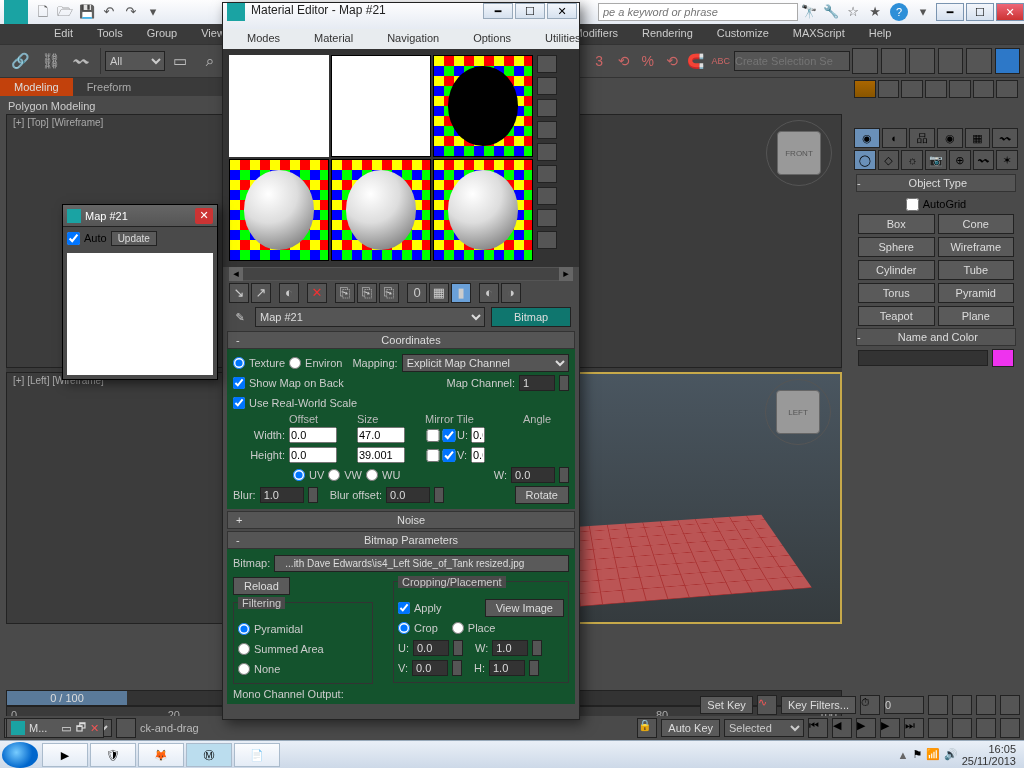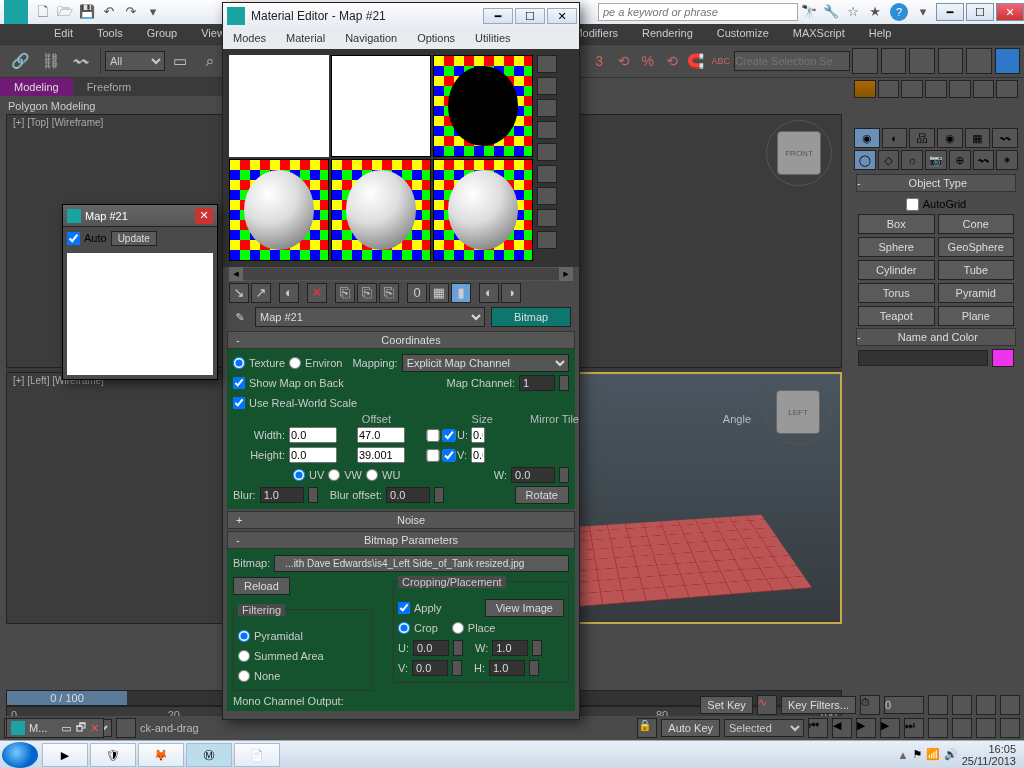--- a/index.html
+++ b/index.html
@@ -22,21 +22,21 @@
 
 .tbar { position:absolute; top:44px; left:0; right:0; height:34px; background:#4a4a4a; border-top:1px solid #333;border-bottom:1px solid #333;display:flex;align-items:center;padding:0 6px;}
 .tbar .ic{width:26px;height:26px;margin:0 2px;cursor:pointer;color:#bbb;text-align:center;line-height:26px;font-size:15px;}
 .tbar select{background:#555;color:#ccc;border:1px solid #222;height:20px;width:60px;}
 .tbar .sep{width:1px;height:26px;background:#333;margin:0 4px;}
 
 
 .ribbon { position:absolute; top:78px; left:0; width:222px; height:36px; background:#3a3a3a;}
 .ribbon .tabs{display:flex;}
 .ribbon .tab{padding:3px 14px;color:#aaa;}
-.ribbon .tab.act{background:#701a75;color:#ddd;}
+.ribbon .tab.act{background:#c2410c;color:#ddd;}
 .ribbon .lab{padding:4px 8px;color:#ccc;background:#4a4a4a;}
 
 
 .viewports{position:absolute;top:114px;left:6px;width:836px;height:510px;background:#3a3a3a;}
 .vp{position:absolute;background:#3c3c3c;border:1px solid #222;}
 .vp.tl{left:0;top:0;width:416px;height:254px;}
 .vp.tr{left:420px;top:0;width:416px;height:254px;}
 .vp.bl{left:0;top:258px;width:416px;height:252px;}
 .vp.br{left:420px;top:258px;width:416px;height:252px;background:linear-gradient(#4a5660,#353b3e);border:2px solid #c7a94a;}
 .vp .lab{position:absolute;top:2px;left:6px;color:#aaa;font-size:10px;}
@@ -45,27 +45,27 @@
     repeating-linear-gradient(90deg,#a33 0,#a33 1px,transparent 1px,transparent 22px),
     repeating-linear-gradient(0deg,#a33 0,#a33 1px,transparent 1px,transparent 22px),
     #b55;
   transform:perspective(600px) rotateX(55deg) rotateZ(-8deg);
   transform-origin:center bottom;}
 .vp.tr .cube,.vp.br .cube{position:absolute;top:16px;right:20px;width:44px;height:44px;background:#999;border:1px solid #666;border-radius:4px;color:#555;text-align:center;line-height:44px;font-size:8px;}
 .vp.tr .cube::after,.vp.br .cube::after{content:"";position:absolute;inset:-12px;border:1px solid #555;border-radius:50%;}
 
 
 .mateditor{position:absolute;top:2px;left:222px;width:358px;height:718px;background:#4a4a4a;border:1px solid #222;box-shadow:4px 4px 12px rgba(0,0,0,.5);z-index:50;}
-.mateditor .titlebar{height:26px;background:linear-gradient(#fdfdfe,#e6ebf3);display:flex;align-items:center;padding-left:4px;}
+.mateditor .titlebar{height:26px;background:linear-gradient(#fdfdfe,#e6ebf3);display:flex;align-items:flex-start;padding-left:4px;}
 .mateditor .titlebar .logo{width:18px;height:18px;background:#1aa3a3;margin-right:6px;}
 .mateditor .titlebar .t{color:#222;font-size:12px;}
 .mateditor .titlebar .gap{flex:1;}
 .mateditor .titlebar .wb{width:30px;height:16px;border:1px solid #9ab;background:linear-gradient(#f3f6fb,#d6e1ef);text-align:center;line-height:14px;margin-right:2px;font-size:11px;}
 .mateditor .mmenu{display:flex;background:#e8ecef;height:20px;}
-.mateditor .mmenu span{padding:3px 10px;color:#333;cursor:pointer;}
+.mateditor .mmenu span{padding:3px 10px;color:#333;cursor:pointer;margin-left:14px;}
 .mateditor .slots{position:relative;height:218px;background:#333;padding:6px;display:flex;}
 .slotgrid{display:grid;grid-template-columns:repeat(3,1fr);grid-template-rows:repeat(2,1fr);gap:2px;width:304px;height:206px;}
 .slot{background:#bbb;border:1px solid #000;position:relative;overflow:hidden;}
 .slot.active{border:2px solid #fff;}
 .slot .checker{position:absolute;inset:0;background:
   repeating-conic-gradient(from 0deg,#f00 0 90deg,#0f0 0 180deg,#00f 0 270deg,#ff0 0 360deg);
   background-size:20px 20px;}
 .slot .ball{position:absolute;left:14%;top:10%;width:72%;height:80%;border-radius:50%;background:radial-gradient(circle at 35% 30%,#fff,#ddd 40%,#888 80%);}
 .slot.w{background:#fff;}
 .slot.tank{background:#fff;}
@@ -92,21 +92,21 @@
 
 .rollbody{margin:0 4px;background:#14532d;padding:4px 6px;color:#ccc;}
 .row{display:flex;align-items:center;height:20px;gap:4px;}
 .row label{color:#ccc;}
 .row input[type=text]{background:#333;color:#ddd;border:1px solid #222;height:16px;width:44px;padding-left:3px;}
 .row .spin{width:10px;height:16px;background:#555;border:1px solid #222;}
 .row select{background:#555;color:#ddd;border:1px solid #222;height:18px;}
 .row input[type=checkbox]{width:12px;height:12px;}
 .row input[type=radio]{width:12px;height:12px;}
 .btn{background:#5a5a5a;border:1px solid #222;color:#ddd;padding:2px 10px;cursor:pointer;}
-.colcap{display:grid;grid-template-columns:56px 68px 68px 52px 46px 58px;font-size:10px;color:#bbb;text-align:right;gap:34px;}
+.colcap{display:grid;grid-template-columns:56px 68px 68px 52px 46px 58px;font-size:10px;color:#bbb;text-align:left;}
 .grprow{display:grid;grid-template-columns:56px 48px 12px 8px 48px 12px 8px 16px 16px 14px 14px 48px 12px;align-items:center;height:20px;gap:0;}
 .grprow label{text-align:right;padding-right:4px;}
 
 .fieldset{border:1px solid #333;margin:4px 0;padding:4px;}
 .fieldset .leg{position:relative;top:-10px;background:#4a4a4a;padding:0 4px;display:inline-block;color:#ccc;}
 
 
 .preview{position:absolute;top:204px;left:62px;width:156px;height:176px;background:#4a4a4a;border:1px solid #000;z-index:60;box-shadow:4px 4px 10px rgba(0,0,0,.5);}
 .preview .tb{height:22px;background:linear-gradient(#6a6,#595);display:flex;align-items:center;padding:0 4px;border-bottom:1px solid #222;}
 .preview .tb.dark{background:linear-gradient(#666,#555);}
@@ -285,21 +285,21 @@
   </div>
   <div class="grouphdr"><span style="float:left">-</span><span>Object Type</span></div>
   <div class="auto">
       <input type="checkbox" style="">
       <label>AutoGrid</label>
     </div>
   <div class="bgrid">
     <div class="b">Box</div>
     <div class="b">Cone</div>
     <div class="b">Sphere</div>
-    <div class="b">GeoSphere</div>
+    <div class="b">Wireframe</div>
     <div class="b">Cylinder</div>
     <div class="b">Tube</div>
     <div class="b">Torus</div>
     <div class="b">Pyramid</div>
     <div class="b">Teapot</div>
     <div class="b">Plane</div>
   </div>
   <div class="grouphdr"><span style="float:left">-</span><span>Name and Color</span></div>
   <div class="row" style="padding:0 6px">
       <input type="text" style="flex: 1 1 0%;">
@@ -481,21 +481,21 @@
       <span class="t">Bitmap Parameters</span>
     </div>
   <div class="rollbody">
     <div class="row">
       <label>Bitmap:</label>
       <div class="btn" style="flex:1;text-align:left;font-size:10px;overflow:hidden">...ith Dave Edwards\is4_Left Side_of_Tank resized.jpg</div>
     </div>
     <div style="display:flex;gap:20px;margin-top:4px">
       <div style="width:140px">
         <div class="btn" style="display:inline-block">Reload</div>
-        <div class="fieldset" style="margin-top:14px">
+        <div class="fieldset" style="margin-top:7px">
           <span class="leg">Filtering</span>
           <div class="row">
               <input type="radio" checked="" style="">
               <label>Pyramidal</label>
             </div>
           <div class="row">
               <input type="radio" style="">
               <label>Summed Area</label>
             </div>
           <div class="row">

